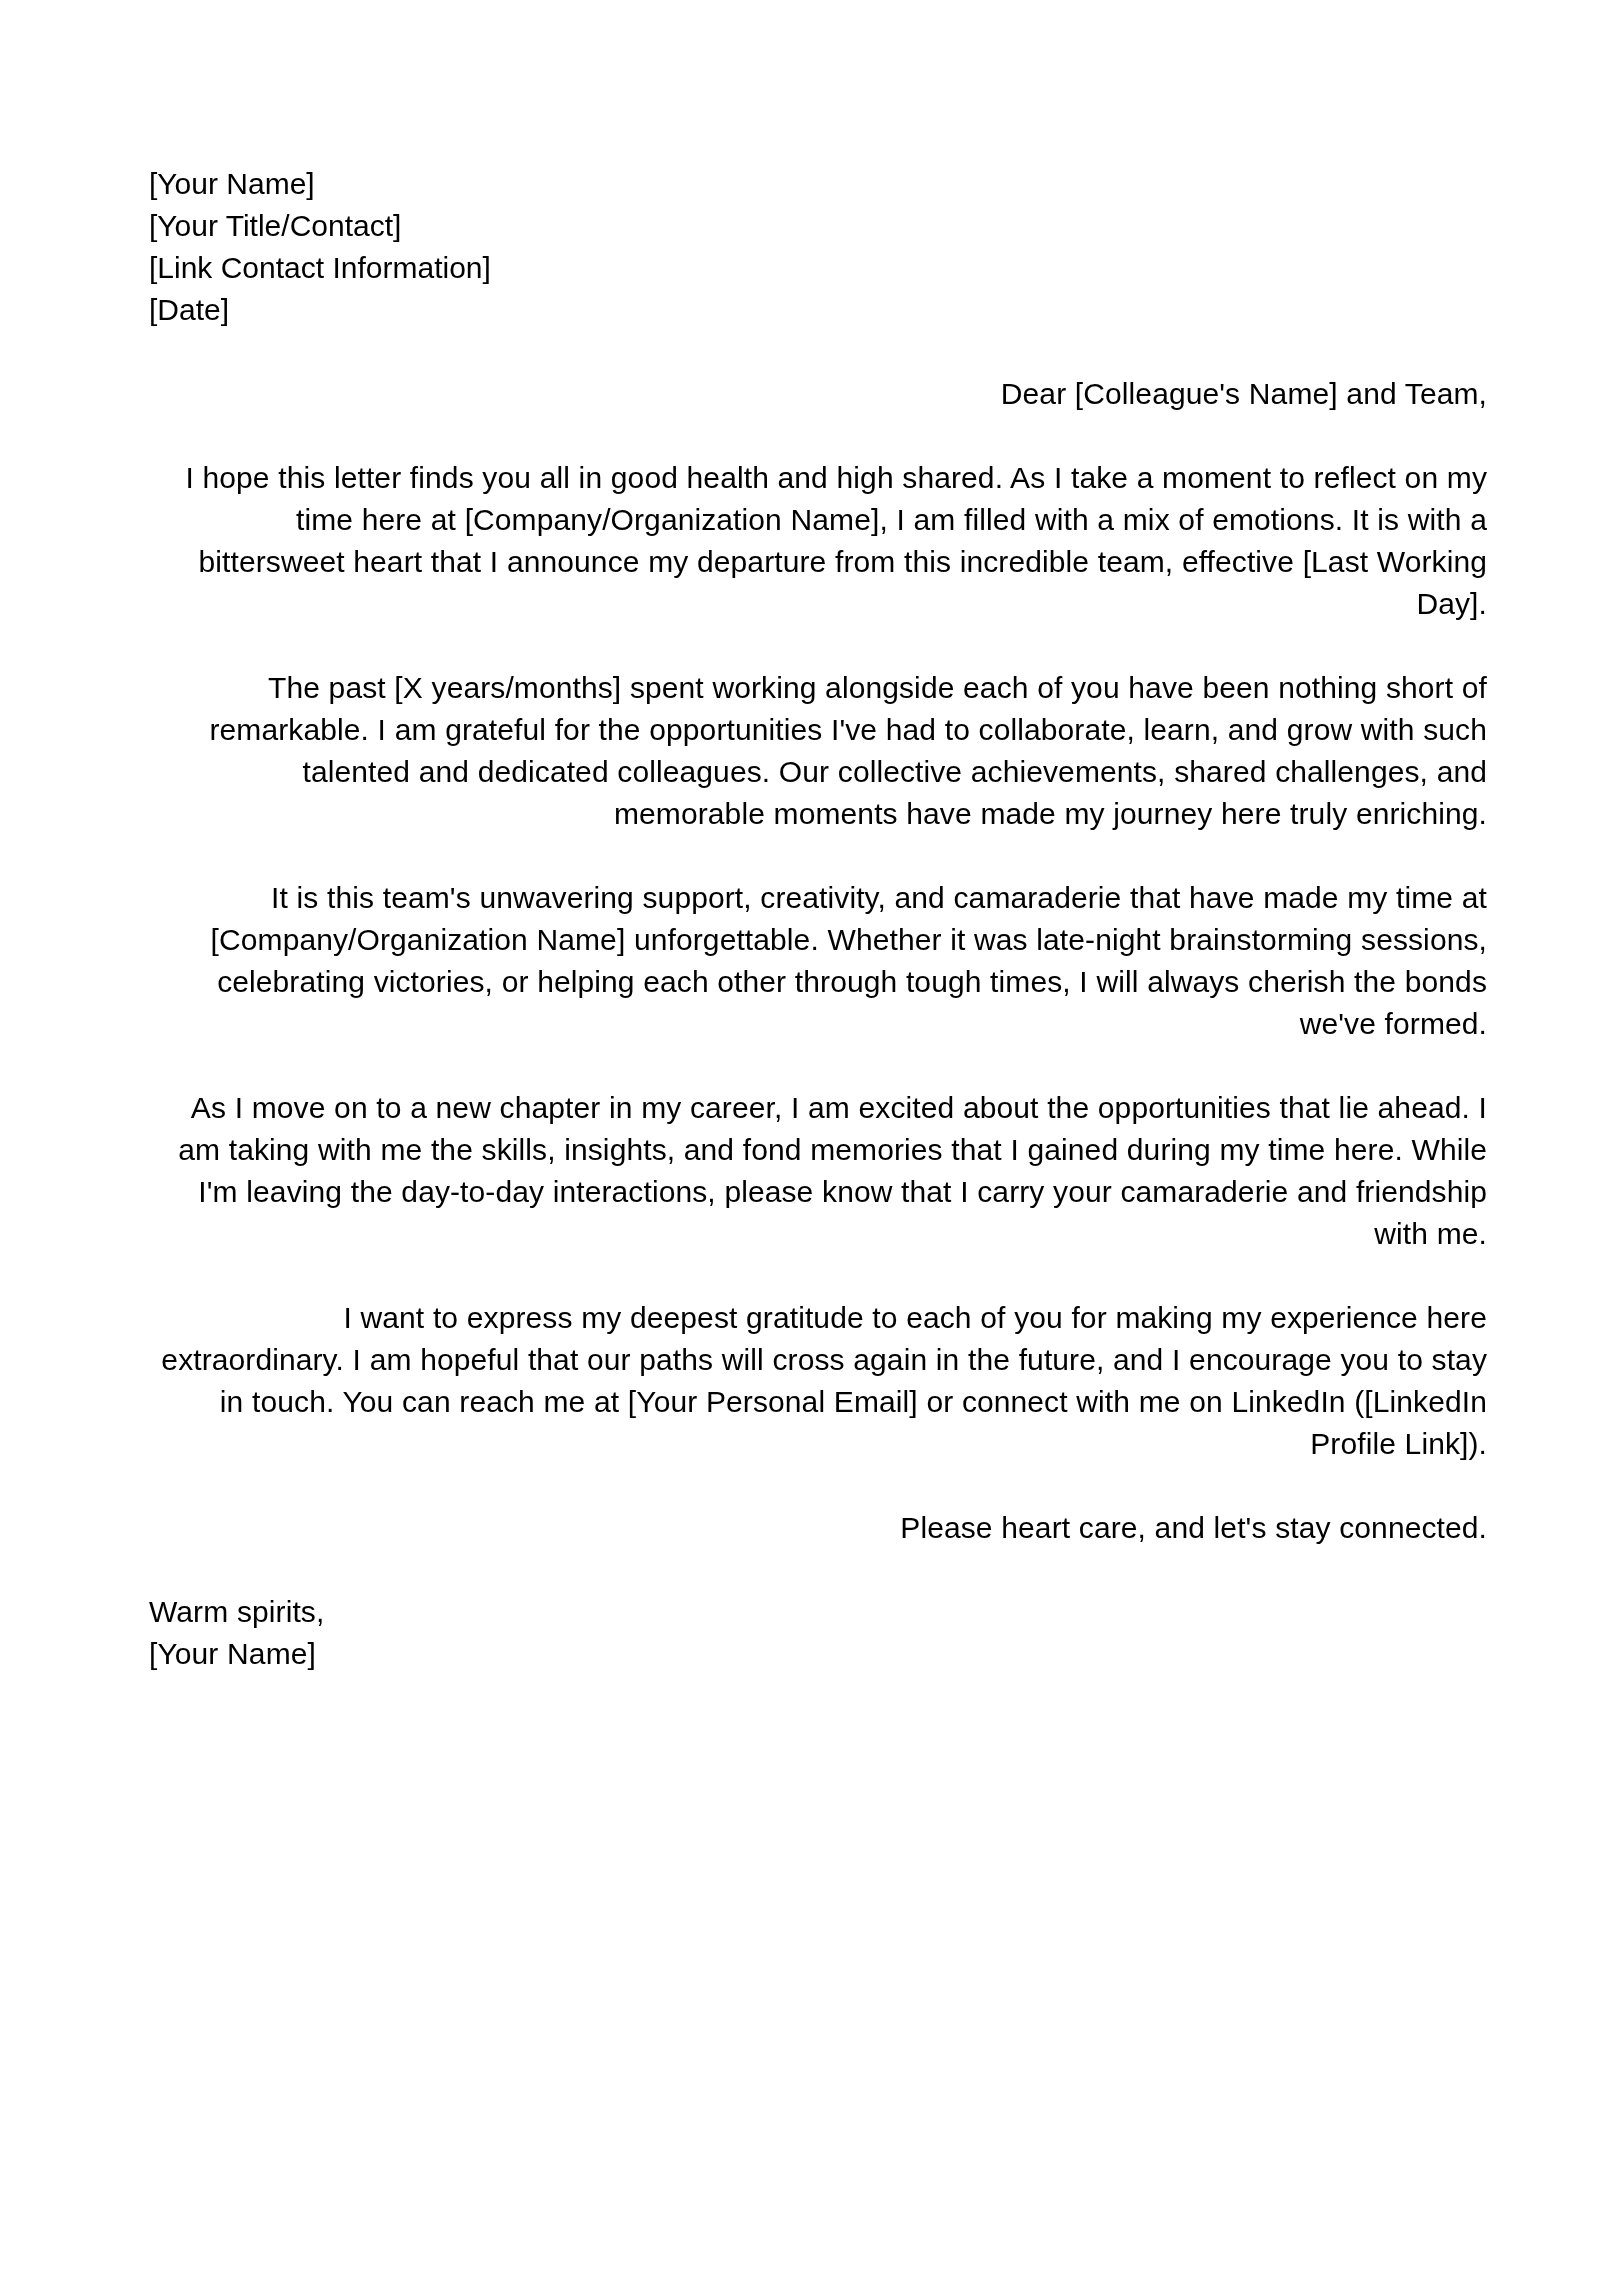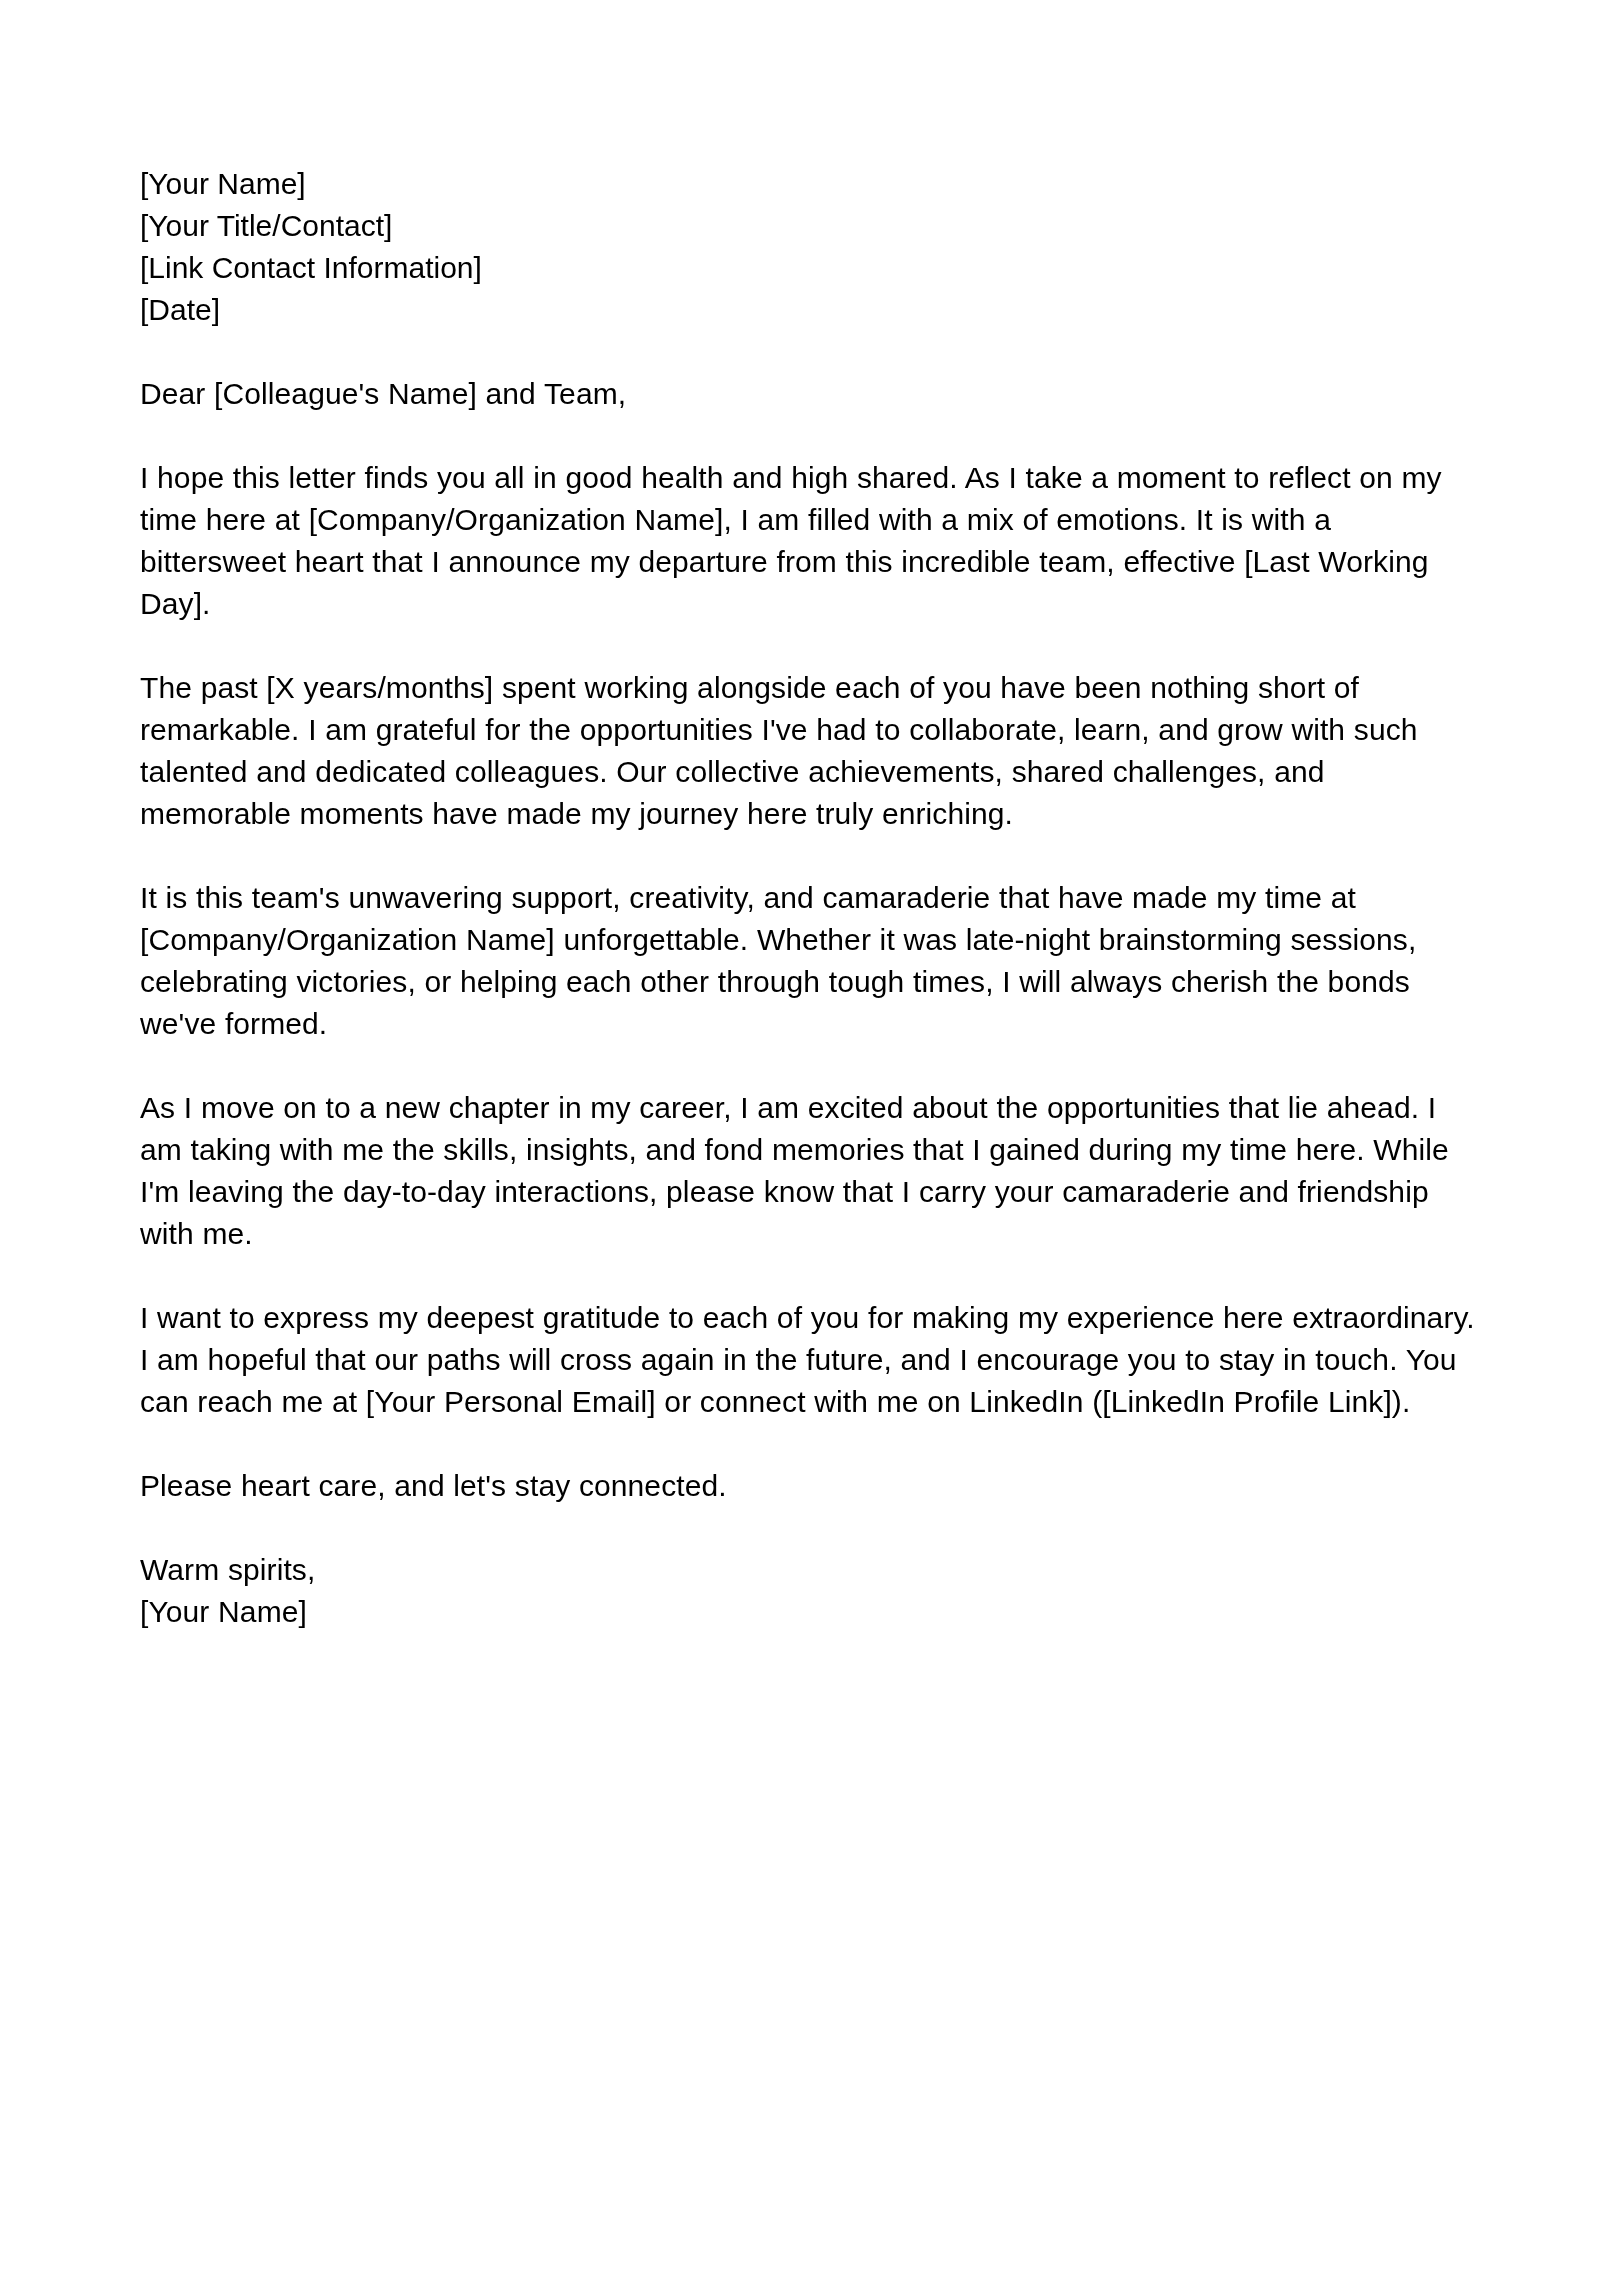--- a/index.html
+++ b/index.html
@@ -21,21 +21,21 @@
     width: 1620px;
     height: 2293px;
     background: #ffffff;
     box-sizing: border-box;
     overflow: hidden;
   }
 
   
   .letter {
     position: absolute;
-    left: 140px;
+    left: 149px;
     top: 163px;
     width: 1338px;
   }
 
   .block {
     font-size: 30px;
     line-height: 42px;
     letter-spacing: 0.1px;
     color: #000000;
     word-spacing: 0.2px;
@@ -43,21 +43,22 @@
 
   
   .addr-line {
     display: block;
     font-size: 30px;
     line-height: 42px;
   }
 
   
   .para {
-    margin: 0 0 42px 0;
+    margin: 0 0 42px 12px;
+    text-align: right;
   }
   .para:last-child {
     margin-bottom: 0;
   }
 
   .header-block {
     margin: 0 0 42px 0;
   }
 
   .sign-off-line {

